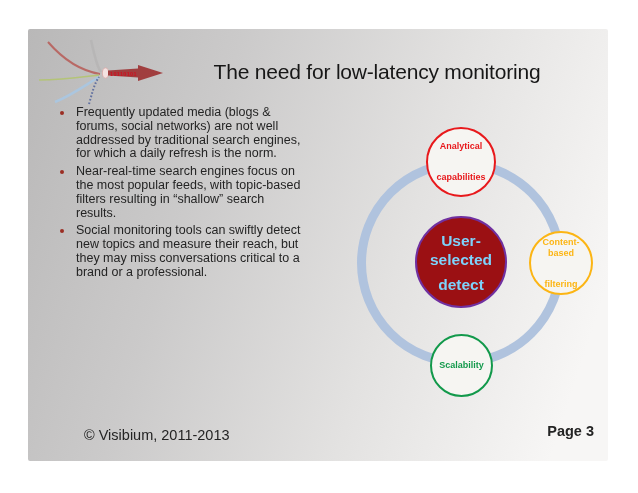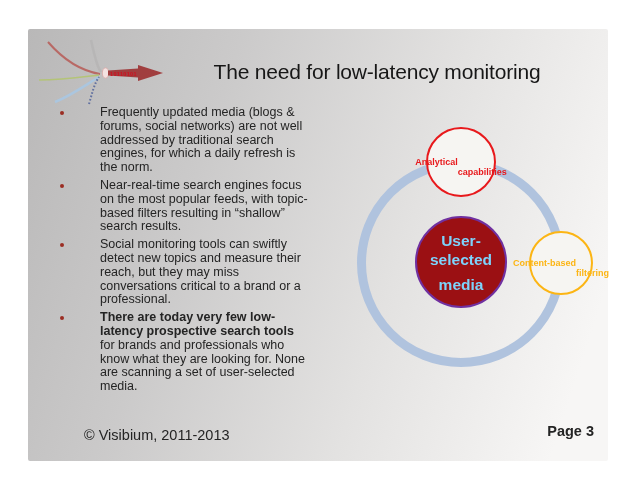--- a/index.html
+++ b/index.html
@@ -11,37 +11,37 @@
     position:absolute;left:28px;top:29px;width:580px;height:432px;
     background:linear-gradient(108deg,#b9b8b8 0%,#cbcaca 30%,#e3e2e1 62%,#f7f6f5 92%);
     border-radius:2px;
   }
   .title{
     position:absolute;left:118px;top:31px;width:462px;
     text-align:center;font-size:21px;letter-spacing:-0.2px;
   }
   .logo{position:absolute;left:8px;top:10px;width:160px;height:70px;}
   .bullets{position:absolute;left:30px;top:77px;width:250px;}
-  .bullet{display:flex;margin-bottom:4px;gap:24px;}
+  .bullet{display:flex;margin-bottom:4px;}
   .bullet .marker{
     flex:0 0 auto;width:4px;height:4px;border-radius:50%;
     margin:5px 12px 0 2px;
   }
   .bullet .btext{
     width:232px;font-size:12.5px;line-height:13.8px;color:#242424;
   }
   .b{font-weight:bold;}
   .diagram{position:absolute;left:0;top:0;width:580px;height:432px;pointer-events:none;}
   .ring{
     position:absolute;left:329px;top:130px;width:208px;height:208px;
     border-radius:50%;border:9px solid;box-sizing:border-box;
   }
   .node{
     position:absolute;border-radius:50%;border:2px solid;box-sizing:border-box;
-    display:flex;flex-direction:row;align-items:center;justify-content:center;
+    display:flex;flex-direction:column;align-items:center;justify-content:center;
     text-align:center;font-weight:bold;font-size:9px;line-height:11px;
   }
   .node .gap{margin-top:20px;text-align:right;}
   .node-top{left:398px;top:98px;width:70px;height:70px;}
   .node-right{left:501px;top:202px;width:64px;height:64px;}
   .node-bottom{left:402px;top:305px;width:63px;height:63px;}
   .node-left{left:303px;top:203px;width:63px;height:63px;}
   .center-circle{
     position:absolute;left:387px;top:187px;width:92px;height:92px;
     border-radius:50%;border:2.5px solid;box-sizing:border-box;
@@ -76,45 +76,44 @@
       <span class="btext">Frequently updated media (blogs &amp; forums, social networks) are not well addressed by traditional search engines, for which a daily refresh is the norm.</span>
     </div>
     <div class="bullet">
       <span class="marker" style="background: rgb(155, 45, 35);"></span>
       <span class="btext">Near-real-time search engines focus on the most popular feeds, with topic-based filters resulting in “shallow” search results.</span>
     </div>
     <div class="bullet">
       <span class="marker" style="background: rgb(155, 45, 35);"></span>
       <span class="btext">Social monitoring tools can swiftly detect new topics and measure their reach, but they may miss conversations critical to a brand or a professional.</span>
     </div>
-    <div class="bullet">
-      <span class="marker" style="background: rgb(155, 45, 35);"></span>
-      <span class="btext"><span class="b">There are today very few low-latency prospective search tools</span><span> for brands and professionals who know what they are looking for. None are scanning a set of user-selected media.</span></span>
-    </div>
   </div>
 
   <div class="diagram">
     <div class="ring" style="border-color: rgb(176, 195, 222);"></div>
 
     <div class="node node-top" style="border-color: rgb(232, 25, 28); color: rgb(232, 25, 28); background: rgb(246, 245, 242);">
       <span>Analytical</span>
       <span class="gap">capabilities</span>
     </div>
 
     <div class="node node-right" style="border-color: rgb(252, 181, 20); color: rgb(252, 181, 20); background: rgb(246, 245, 242);">
       <span>Content-</span>
       <span>based</span>
       <span class="gap">filtering</span>
     </div>
 
+    <div class="node node-bottom" style="border-color: rgb(18, 153, 75); color: rgb(18, 153, 75); background: rgb(246, 245, 242);">
+      <span>Scalability</span>
+    </div>
 
 
     <div class="center-circle" style="background: rgb(155, 16, 19); border-color: rgb(112, 48, 160); color: #7dd3fc;">
       <span>User-</span>
       <span>selected</span>
-      <span class="gap">media</span>
+      <span class="gap">detect</span>
     </div>
   </div>
 
   <div class="footer-left">© Visibium, 2011-2013</div>
   <div class="footer-right">Page 3</div>
 
 </div>
 
 </body></html>

